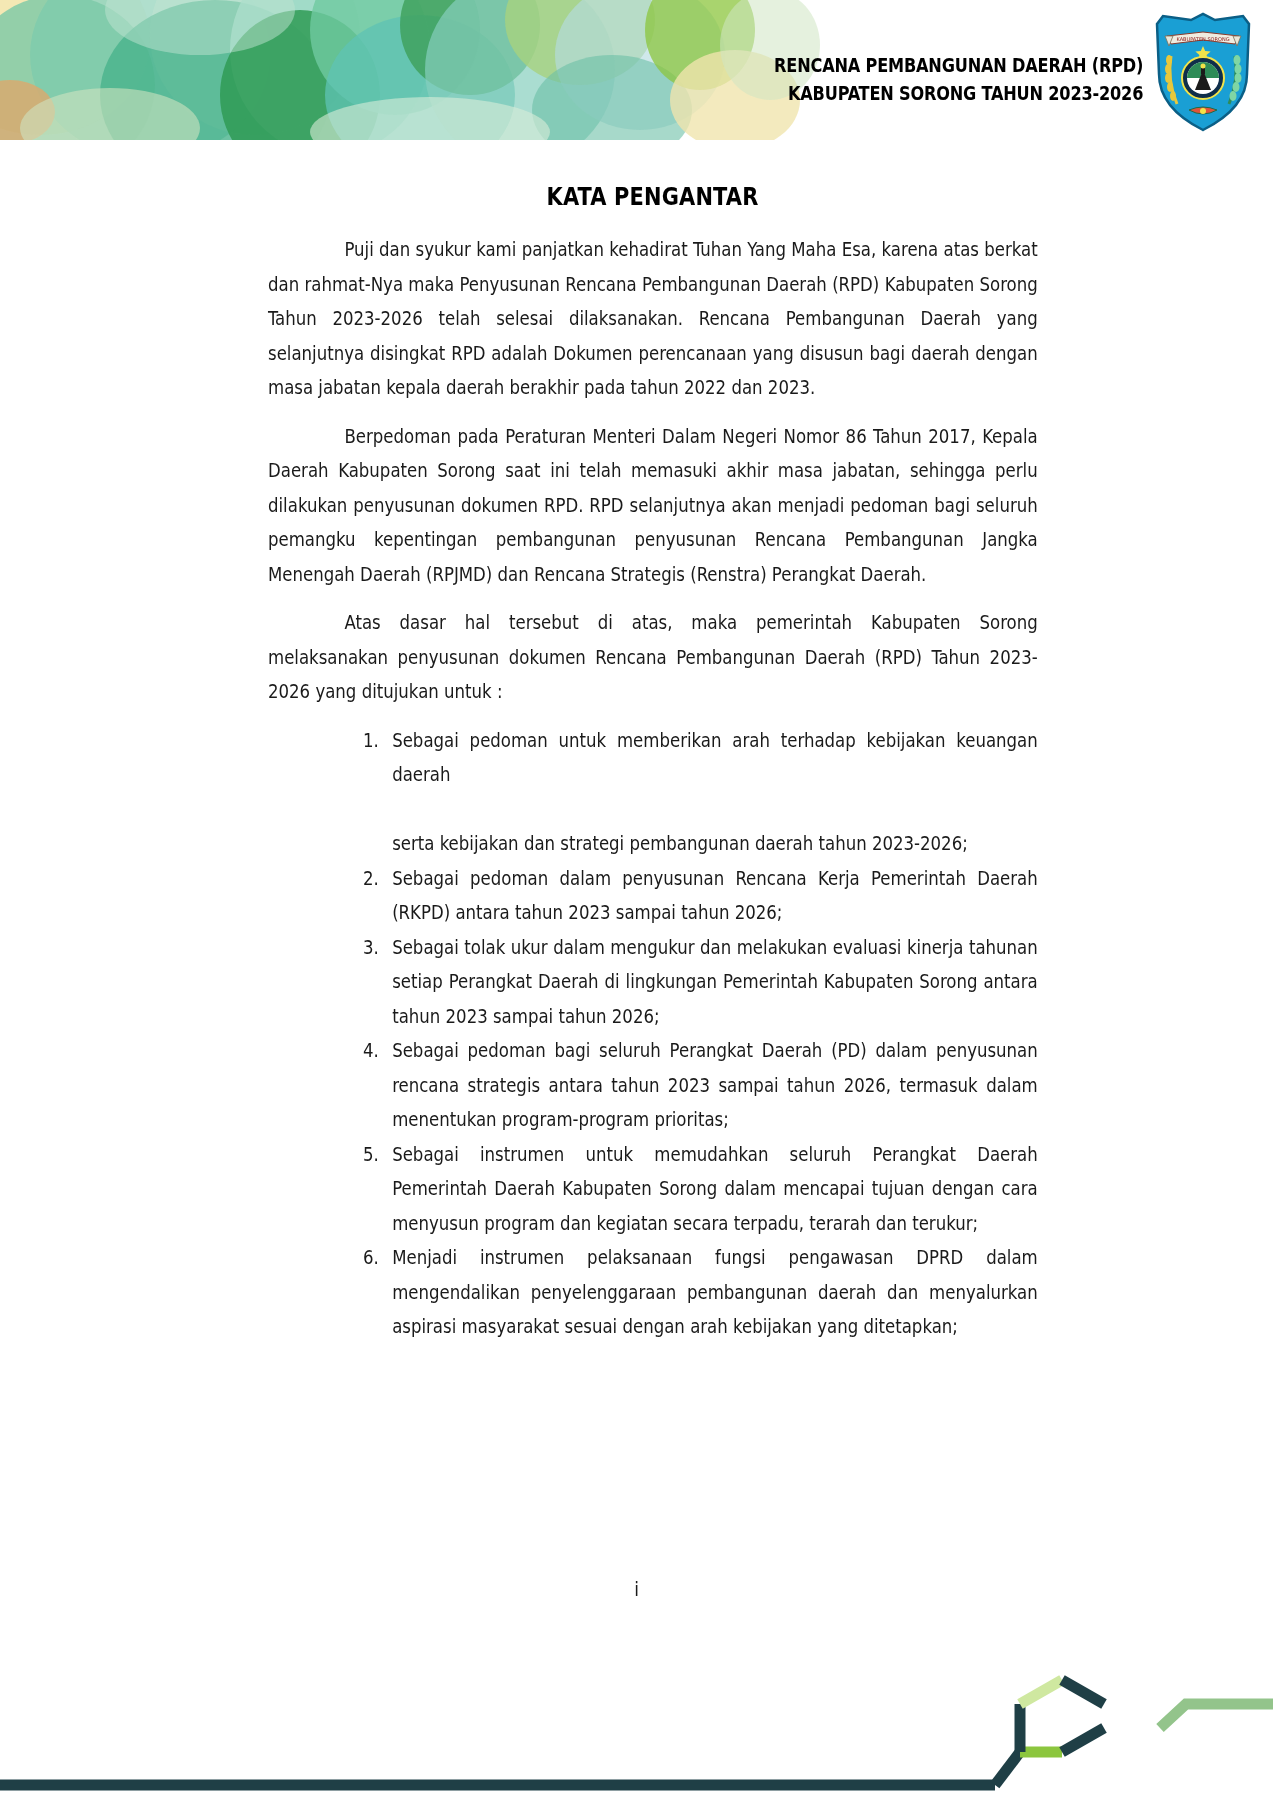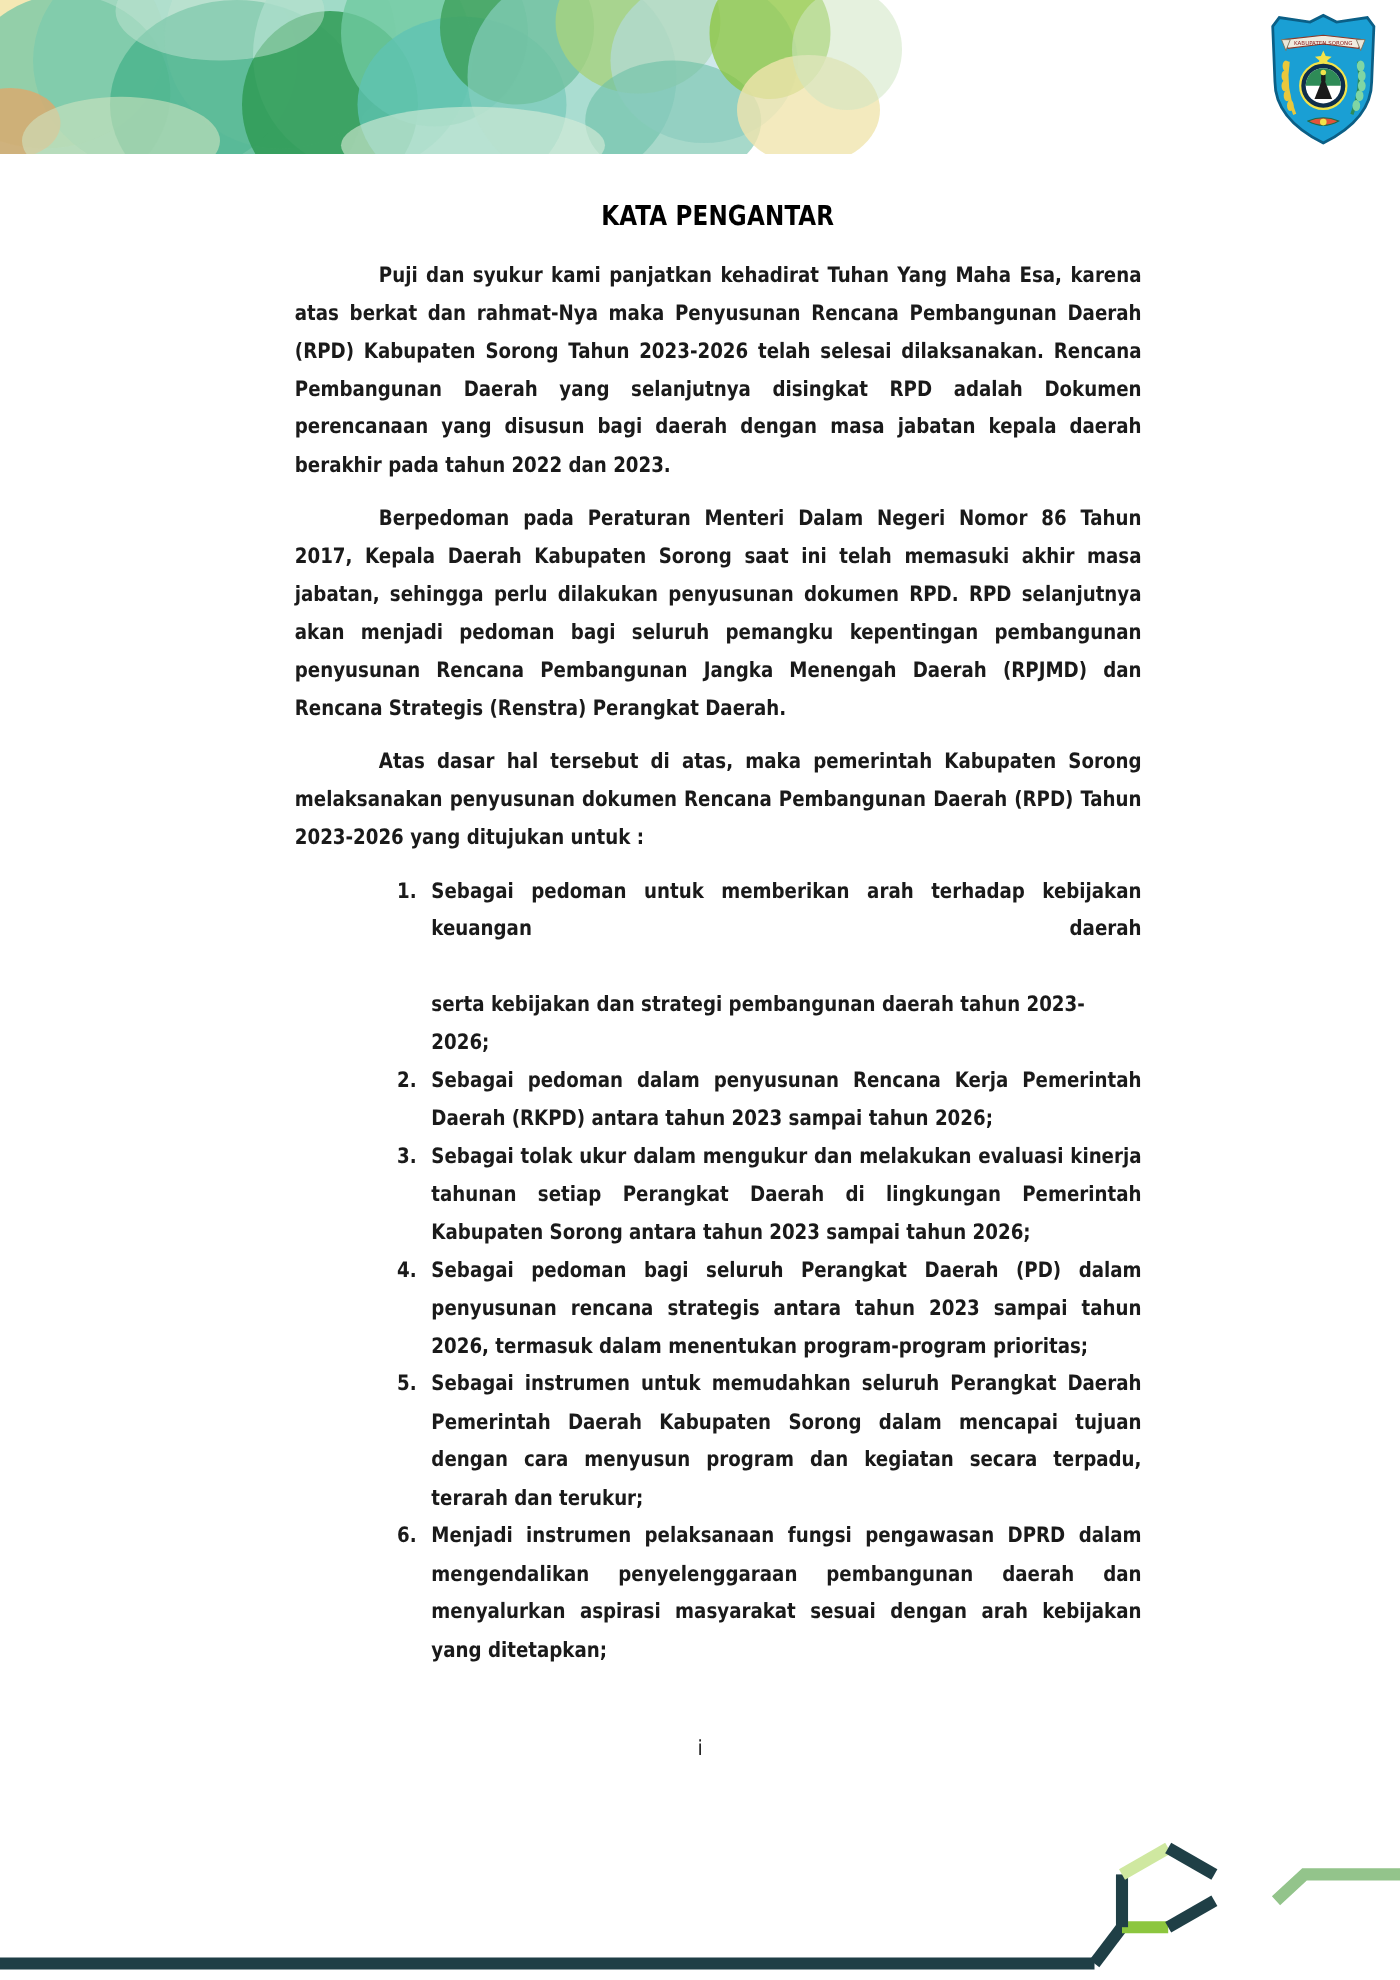--- a/index.html
+++ b/index.html
@@ -70,21 +70,20 @@
     font-size: 25px;
     color: #000;
     margin: 42px 0 0 0;
     letter-spacing: 0.2px;
     transform: scaleX(0.93);
   }
   .body-col {
     margin: 0 auto;
     width: 770px;
     padding-left: 0;
-    font-weight: bold;
   }
   p.para {
     font-family: "DejaVu Sans Condensed", "Liberation Sans Narrow", "Liberation Sans", sans-serif;
     font-size: 19.3px;
     line-height: 34.5px;
     color: #1a1a1a;
     text-align: justify;
     text-indent: 80px;
     margin: 0 0 14px 0;
     transform: scaleX(0.955);
@@ -181,20 +180,24 @@
         <ellipse cx="735" cy="100" rx="65" ry="50" fill="#f0e5ae" opacity="0.8"></ellipse>
         <ellipse cx="770" cy="45" rx="50" ry="55" fill="#cfe6c2" opacity="0.55"></ellipse>
         <ellipse cx="10" cy="112" rx="45" ry="32" fill="#e8a464" opacity="0.7"></ellipse>
         <ellipse cx="110" cy="128" rx="90" ry="40" fill="#cfe3c0" opacity="0.6"></ellipse>
         <ellipse cx="430" cy="132" rx="120" ry="35" fill="#d8ecd8" opacity="0.6"></ellipse>
         <ellipse cx="200" cy="10" rx="95" ry="45" fill="#bfe3d2" opacity="0.5"></ellipse>
       </g>
     </svg>
   </div>
 
+  <div class="header-title-block">
+    <div class="header-title-line">RENCANA PEMBANGUNAN DAERAH (RPD)</div>
+    <div class="header-title-line">KABUPATEN SORONG TAHUN 2023-2026</div>
+  </div>
 
   <div class="emblem-wrap">
     <svg width="104" height="120" viewBox="0 0 104 120" xmlns="http://www.w3.org/2000/svg">
 
       <path d="M6 12 L12 4 L40 8 L52 2 L64 8 L92 4 L98 12 L96 62 Q96 96 52 118 Q8 96 8 62 Z" fill="#1a9fd4" stroke="#0b5f86" stroke-width="2.5"></path>
 
       <path d="M16 24 L52 20 L88 24 L84 32 L52 28 L20 32 Z" fill="#f0ece0" stroke="#8b3a2a" stroke-width="1"></path>
       <text x="52" y="29" font-size="5" fill="#8b1a1a" text-anchor="middle" font-family="'DejaVu Sans', sans-serif">KABUPATEN SORONG</text>
 
       <path d="M14 24 L22 24 L18 34 Z" fill="#eae6d8" stroke="#7a6f58" stroke-width="0.8"></path>

